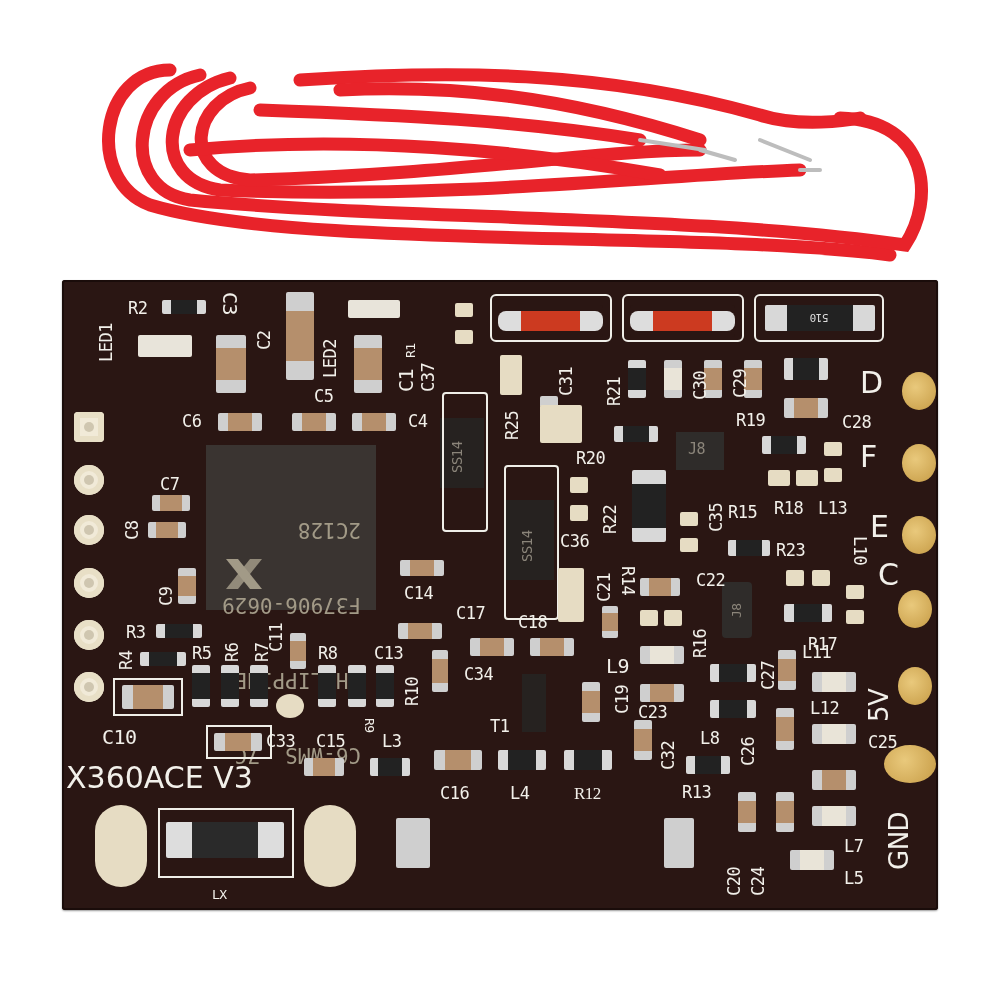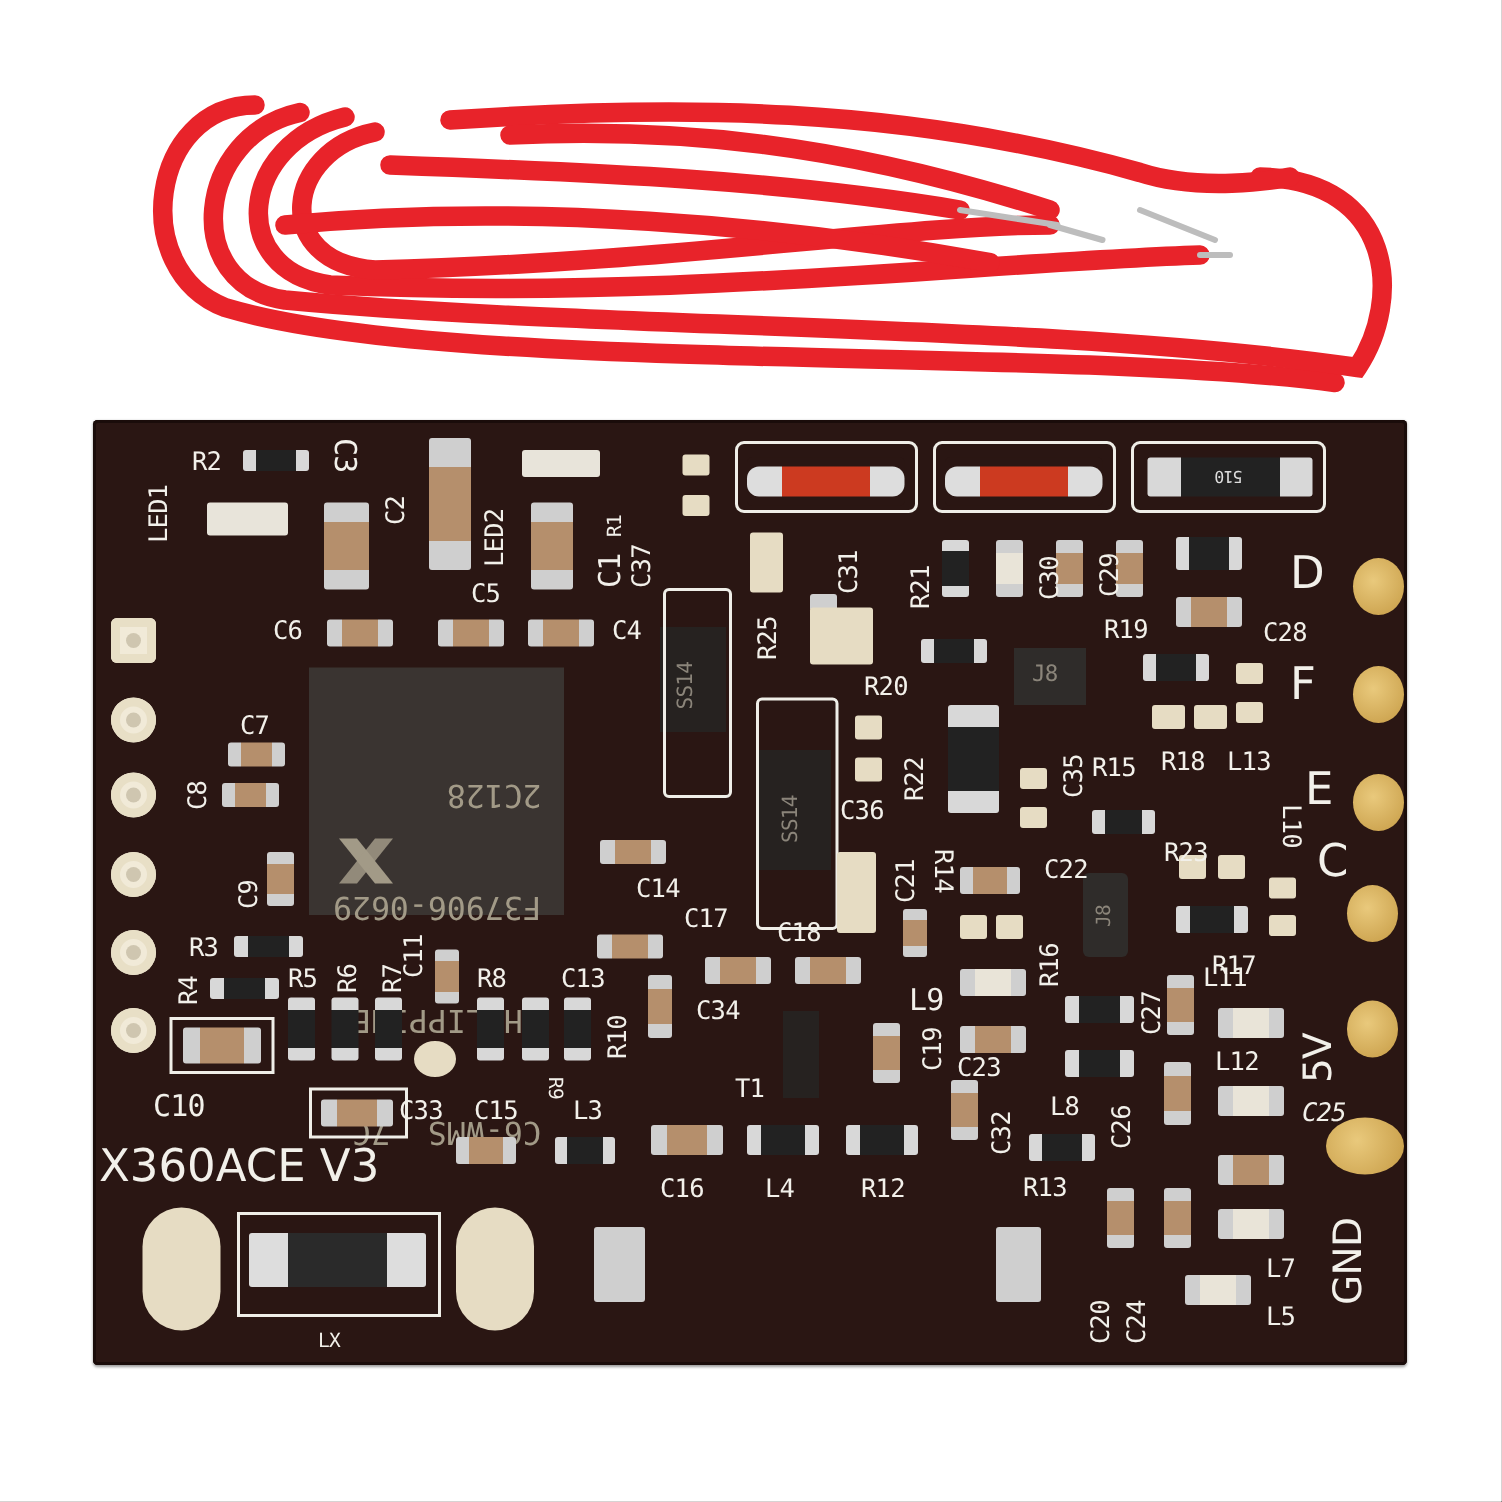--- a/index.html
+++ b/index.html
@@ -235,21 +235,21 @@
   <div class="lbl v" style="left:158px;top:606px;">C9</div>
   <div class="lbl" style="left:126px;top:624px;">R3</div>
   <div class="lbl v" style="left:118px;top:670px;">R4</div>
   <div class="lbl" style="left:192px;top:645px;">R5</div>
   <div class="lbl v" style="left:224px;top:662px;">R6</div>
   <div class="lbl v" style="left:254px;top:662px;">R7</div>
   <div class="lbl v" style="left:268px;top:652px;">C11</div>
   <div class="lbl" style="left:318px;top:645px;">R8</div>
   <div class="lbl" style="left:374px;top:645px;">C13</div>
   <div class="lbl v" style="left:404px;top:706px;">R10</div>
-  <div class="lbl" style="left:404px;top:585px;margin-left:20px;">C14</div>
+  <div class="lbl" style="left:404px;top:585px;">C14</div>
   <div class="lbl" style="left:102px;top:727px;font-size:20px;">C10</div>
   <div class="lbl" style="left:266px;top:733px;">C33</div>
   <div class="lbl" style="left:316px;top:733px;">C15</div>
   <div class="lbl v180" style="left:376px;top:718px;font-size:13px;">R9</div>
   <div class="lbl" style="left:382px;top:733px;">L3</div>
 
   <div class="lbl v" style="left:504px;top:440px;">R25</div>
   <div class="lbl v" style="left:558px;top:396px;">C31</div>
   <div class="lbl v" style="left:606px;top:406px;">R21</div>
   <div class="lbl v" style="left:692px;top:400px;">C30</div>
@@ -261,39 +261,39 @@
   <div class="lbl" style="left:560px;top:533px;">C36</div>
   <div class="lbl v" style="left:708px;top:532px;">C35</div>
   <div class="lbl" style="left:728px;top:504px;">R15</div>
   <div class="lbl" style="left:774px;top:500px;">R18</div>
   <div class="lbl" style="left:818px;top:500px;">L13</div>
   <div class="lbl v" style="left:596px;top:602px;">C21</div>
   <div class="lbl v180" style="left:636px;top:566px;">R14</div>
   <div class="lbl" style="left:456px;top:605px;">C17</div>
   <div class="lbl" style="left:518px;top:614px;">C18</div>
   <div class="lbl" style="left:696px;top:572px;">C22</div>
-  <div class="lbl" style="left:776px;top:542px;margin-top:19px;">R23</div>
+  <div class="lbl" style="left:776px;top:542px;">R23</div>
   <div class="lbl v180" style="left:868px;top:536px;">L10</div>
   <div class="lbl v" style="left:692px;top:658px;">R16</div>
   <div class="lbl" style="left:808px;top:636px;">R17</div>
   <div class="lbl" style="left:802px;top:644px;">L11</div>
   <div class="lbl" style="left:464px;top:666px;">C34</div>
   <div class="lbl" style="left:490px;top:718px;">T1</div>
   <div class="lbl" style="left:606px;top:656px;font-size:20px;">L9</div>
   <div class="lbl v" style="left:614px;top:714px;">C19</div>
   <div class="lbl" style="left:638px;top:704px;">C23</div>
   <div class="lbl v" style="left:760px;top:690px;">C27</div>
   <div class="lbl" style="left:810px;top:700px;">L12</div>
-  <div class="lbl" style="left:868px;top:734px;font-style:italic;">C25</div>
+  <div class="lbl" style="left:868px;top:734px;">C25</div>
   <div class="lbl" style="left:700px;top:730px;">L8</div>
   <div class="lbl v" style="left:740px;top:766px;">C26</div>
   <div class="lbl v" style="left:660px;top:770px;">C32</div>
   <div class="lbl" style="left:682px;top:784px;">R13</div>
   <div class="lbl" style="left:440px;top:785px;">C16</div>
   <div class="lbl" style="left:510px;top:785px;">L4</div>
-  <div class="lbl" style="left:574px;top:785px;">R12</div>
+  <div class="lbl" style="left:574px;top:785px;font-family:Liberation Serif, serif;">R12</div>
 
   <div class="lbl v" style="left:726px;top:896px;">C20</div>
   <div class="lbl v" style="left:750px;top:896px;">C24</div>
   <div class="lbl" style="left:844px;top:838px;">L7</div>
   <div class="lbl" style="left:844px;top:870px;">L5</div>
 
 </div>
 
 </body></html>

